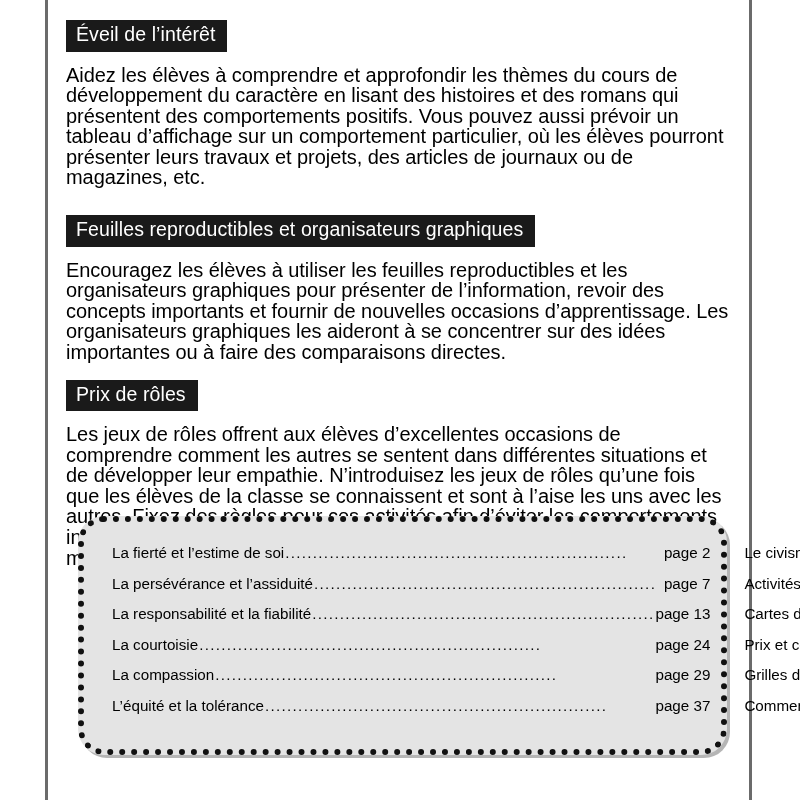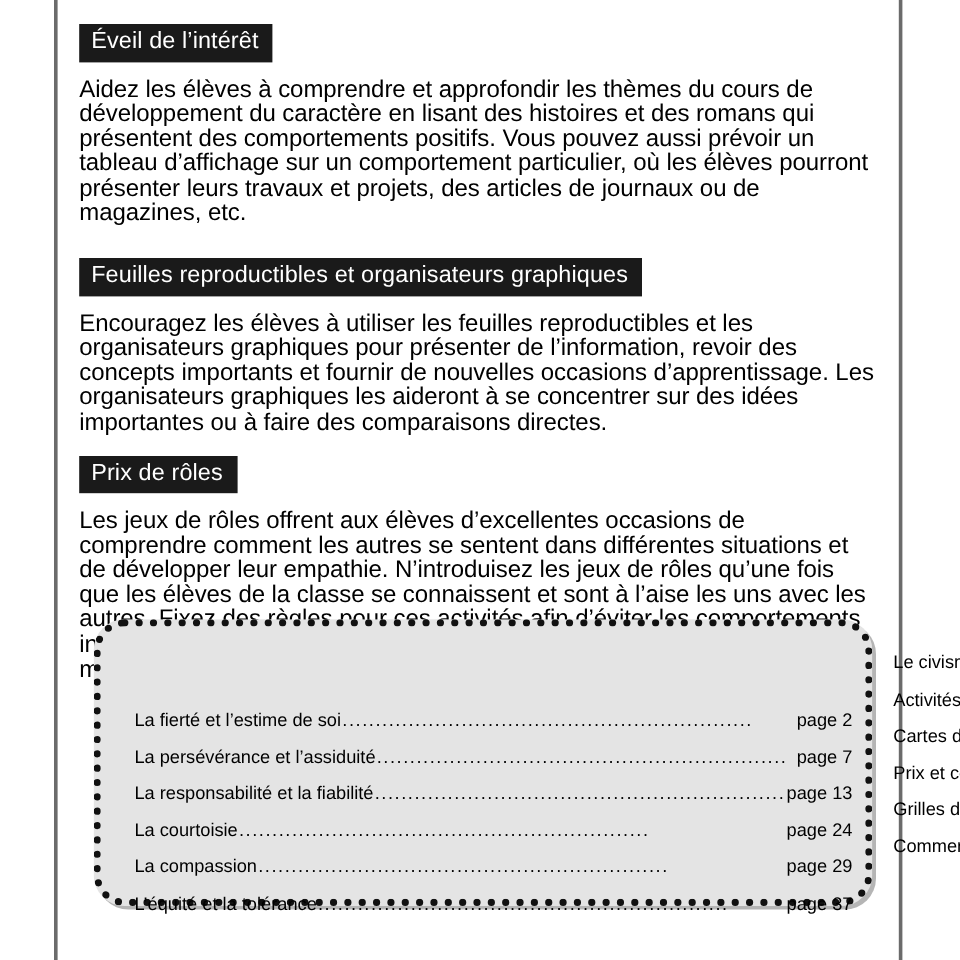--- a/index.html
+++ b/index.html
@@ -130,21 +130,21 @@
   .toc-title { flex: 0 0 auto; }
   .toc-dots {
     flex: 1 1 auto;
     overflow: hidden;
     white-space: nowrap;
     margin: 0 1px 0 1px;
     letter-spacing: 1.3px;
     color: #000;
     font-size: 15.2px;
   }
-  .toc-page { flex: 0 0 auto; text-align: center; margin-top: 48px; }
+  .toc-page { flex: 0 0 auto; text-align: center; }
 </style>
 </head>
 <body>
 
 <div class="page-rule left"></div>
 <div class="page-rule right"></div>
 
 <div class="content">
 
   <div class="gap-l" style="height:20px"></div>

